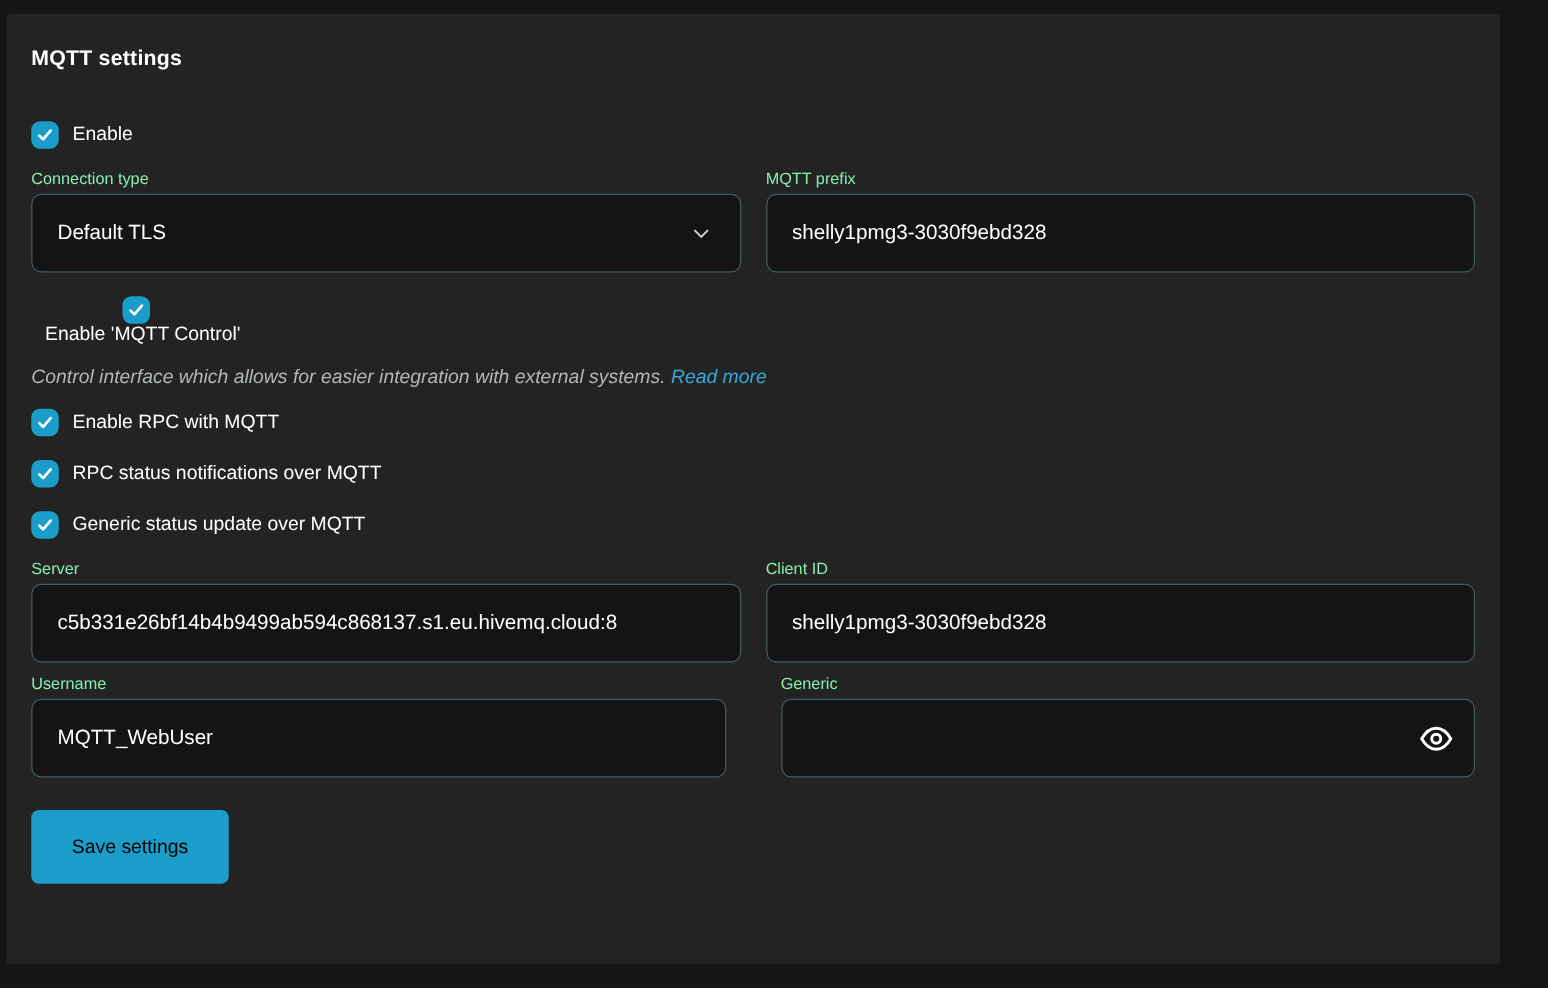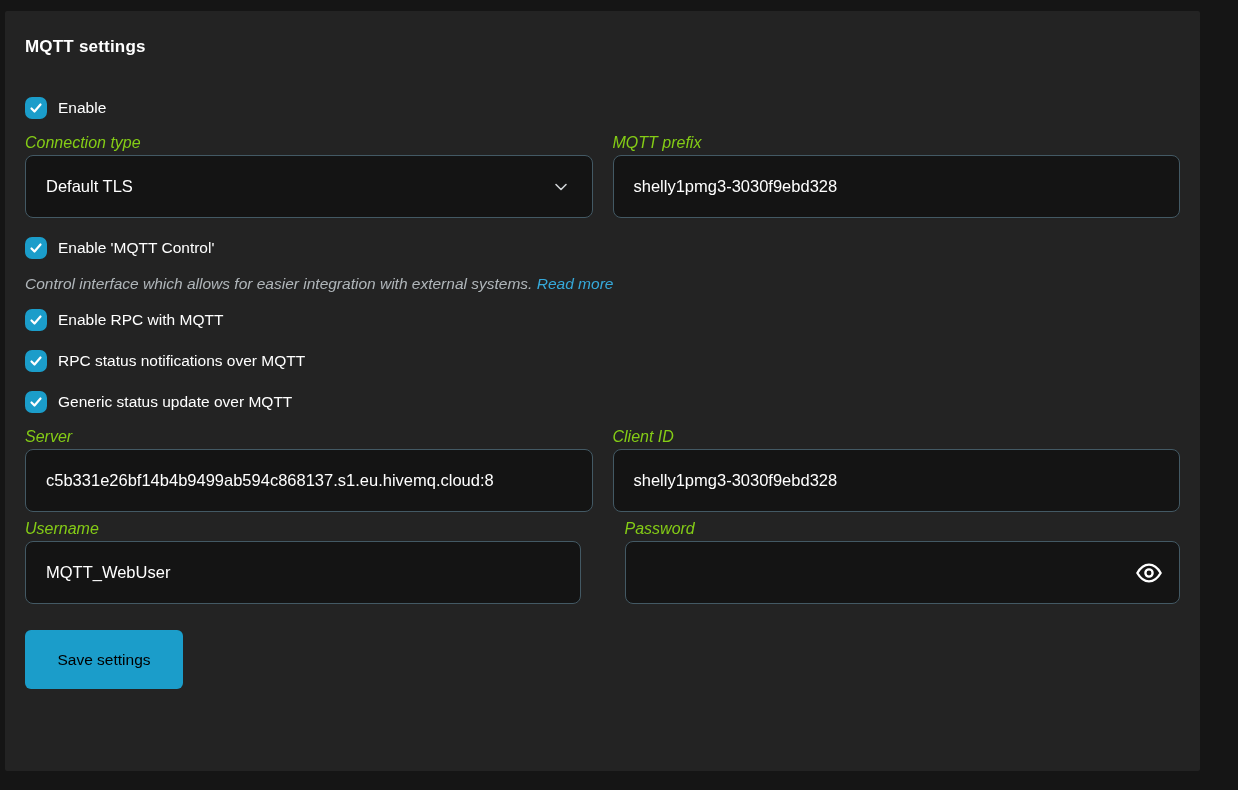--- a/index.html
+++ b/index.html
@@ -48,21 +48,21 @@
   .checkbox svg { display: none; }
   .checkbox.checked svg { display: block; }
   .check-label {
     color: #ffffff;
     font-size: 15.5px;
     margin-left: 11px;
     white-space: nowrap;
   }
   .row-enable    { margin-top: 40px; }
   .row-cert      { margin-top: 26px; }
-  .row-mqttctl   { margin-top: 19px; }
+  .row-mqttctl   { margin-top: 19px; flex-direction: column; }
   .row-rpc       { margin-top: 16px; }
   .row-rpcstatus { margin-top: 19px; }
   .row-generic   { margin-top: 19px; }
   .hint {
     margin-top: 16px;
     font-size: 15.5px;
     font-style: italic;
     color: #b0b6ba;
   }
   .hint .read-more {
@@ -75,25 +75,24 @@
   .grid {
     display: grid;
     grid-template-columns: 1fr 1fr;
     column-gap: 20px;
   }
   .grid-1 { margin-top: 15px; }
   .grid-2 { margin-top: 15px; }
   .grid-3 { margin-top: 8px; gap: 44px; }
   .field-label {
     display: block;
-    color: #84cc16;
-    font-size: 16px;
+    color: #86efac;
+    font-size: 13px;
     line-height: 17px;
     margin-bottom: 4px;
-    font-style: italic;
   }
   .text-input, .select-box {
     width: 100%;
     height: 63px;
     background: #141414;
     border: 1px solid #435964;
     border-radius: 8px;
     color: #ffffff;
     font-family: "Liberation Sans", "DejaVu Sans", sans-serif;
     font-size: 16.5px;
@@ -229,21 +228,21 @@
     </div>
   </div>
 
   
   <div class="grid grid-3">
     <div class="field-group">
       <span class="field-label">Username</span>
       <input class="text-input" type="text" value="MQTT_WebUser" style="">
     </div>
     <div class="field-group">
-      <span class="field-label">Password</span>
+      <span class="field-label">Generic</span>
       <div class="input-wrap">
         <input class="text-input" type="password" value="" style="">
         <button class="eye-button">
           <svg width="28" height="28" viewBox="0 0 24 24" fill="none">
               <path d="M2 12 C5 6.8 8.2 4.8 12 4.8 C15.8 4.8 19 6.8 22 12 C19 17.2 15.8 19.2 12 19.2 C8.2 19.2 5 17.2 2 12 Z" stroke="#ffffff" stroke-width="2" stroke-linejoin="round"></path>
               <circle cx="12" cy="12" r="3.1" stroke="#ffffff" stroke-width="2"></circle>
             </svg>
         </button>
       </div>
     </div>

